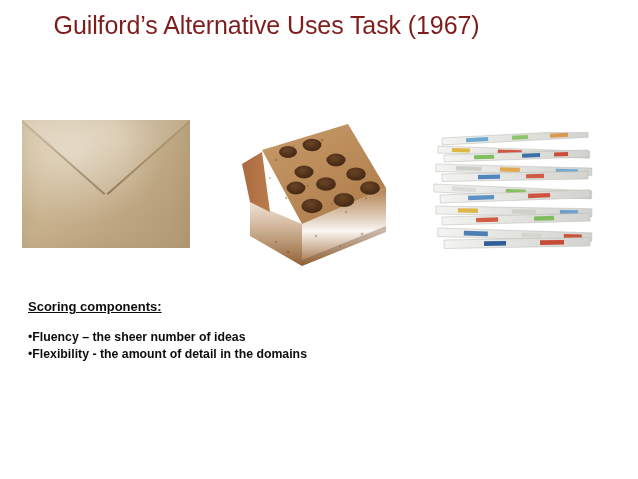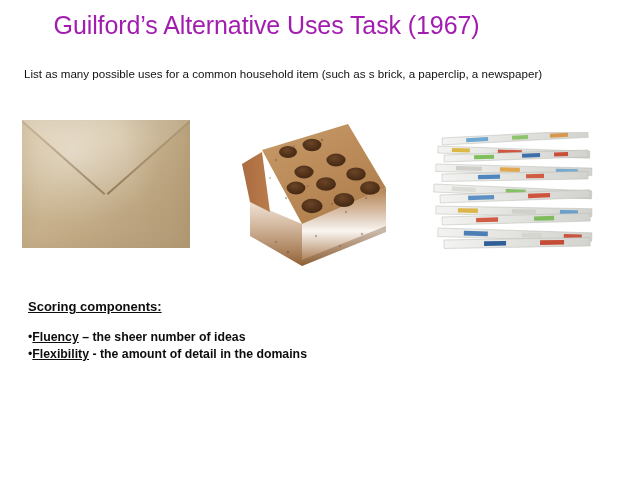--- a/index.html
+++ b/index.html
@@ -26,21 +26,21 @@
   
   .slide-title {
     position: absolute;
     left: 0;
     top: 9px;
     width: 533px;
     text-align: center;
     font-size: 25px;
     font-weight: normal;
     letter-spacing: -0.1px;
-    color: #a21caf;
+    color: #7f1d1d;
     line-height: 32px;
     white-space: nowrap;
   }
 
   
   .slide-subtitle {
     position: absolute;
     left: 24px;
     top: 66px;
     width: 600px;
@@ -161,34 +161,32 @@
     color: #0d0d0d;
     margin: 0;
     text-indent: 0;
   }
   .bullet-dot {
     font-size: 12.3px;
     line-height: 17.4px;
   }
   .score-term {
     font-weight: bold;
-    text-decoration: underline;
   }
   .score-desc {
     font-weight: bold;
   }
 </style>
 </head>
 <body>
 
 <div class="slide">
 
   <div class="slide-title">Guilford’s Alternative Uses Task (1967)</div>
 
-  <div class="slide-subtitle">List as many possible uses for a common household item (such as s brick, a paperclip, a newspaper)</div>
 
   <div class="image-row">
 
     <div class="envelope-fig">
       <div class="envelope">
         <div class="env-flap-shade"></div>
         <div class="env-flap-line-l"></div>
         <div class="env-flap-line-r"></div>
         <div class="env-shadow-r"></div>
       </div>

